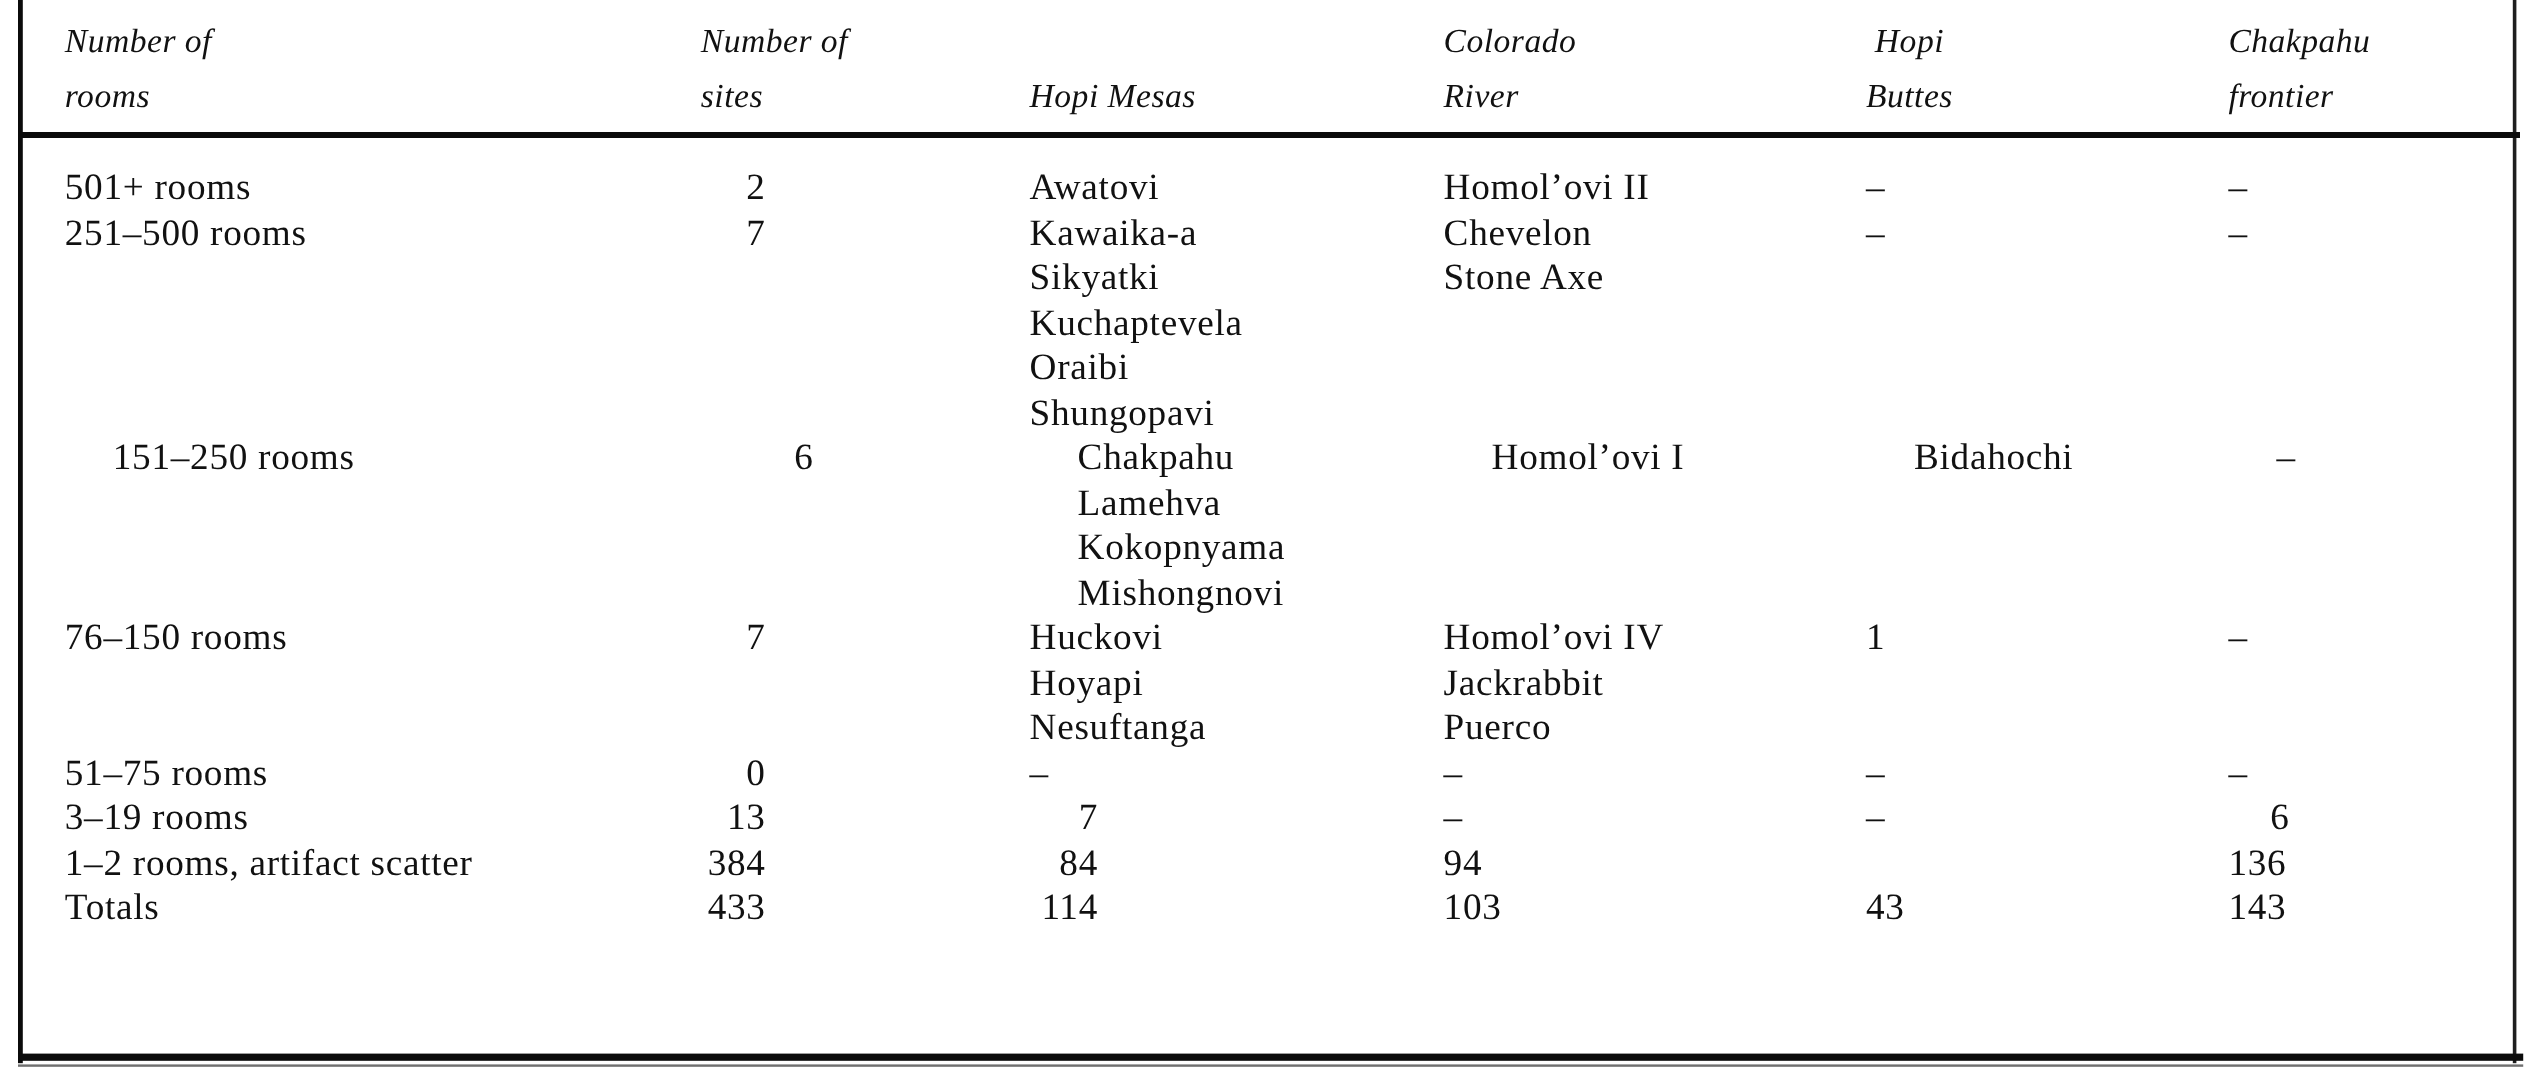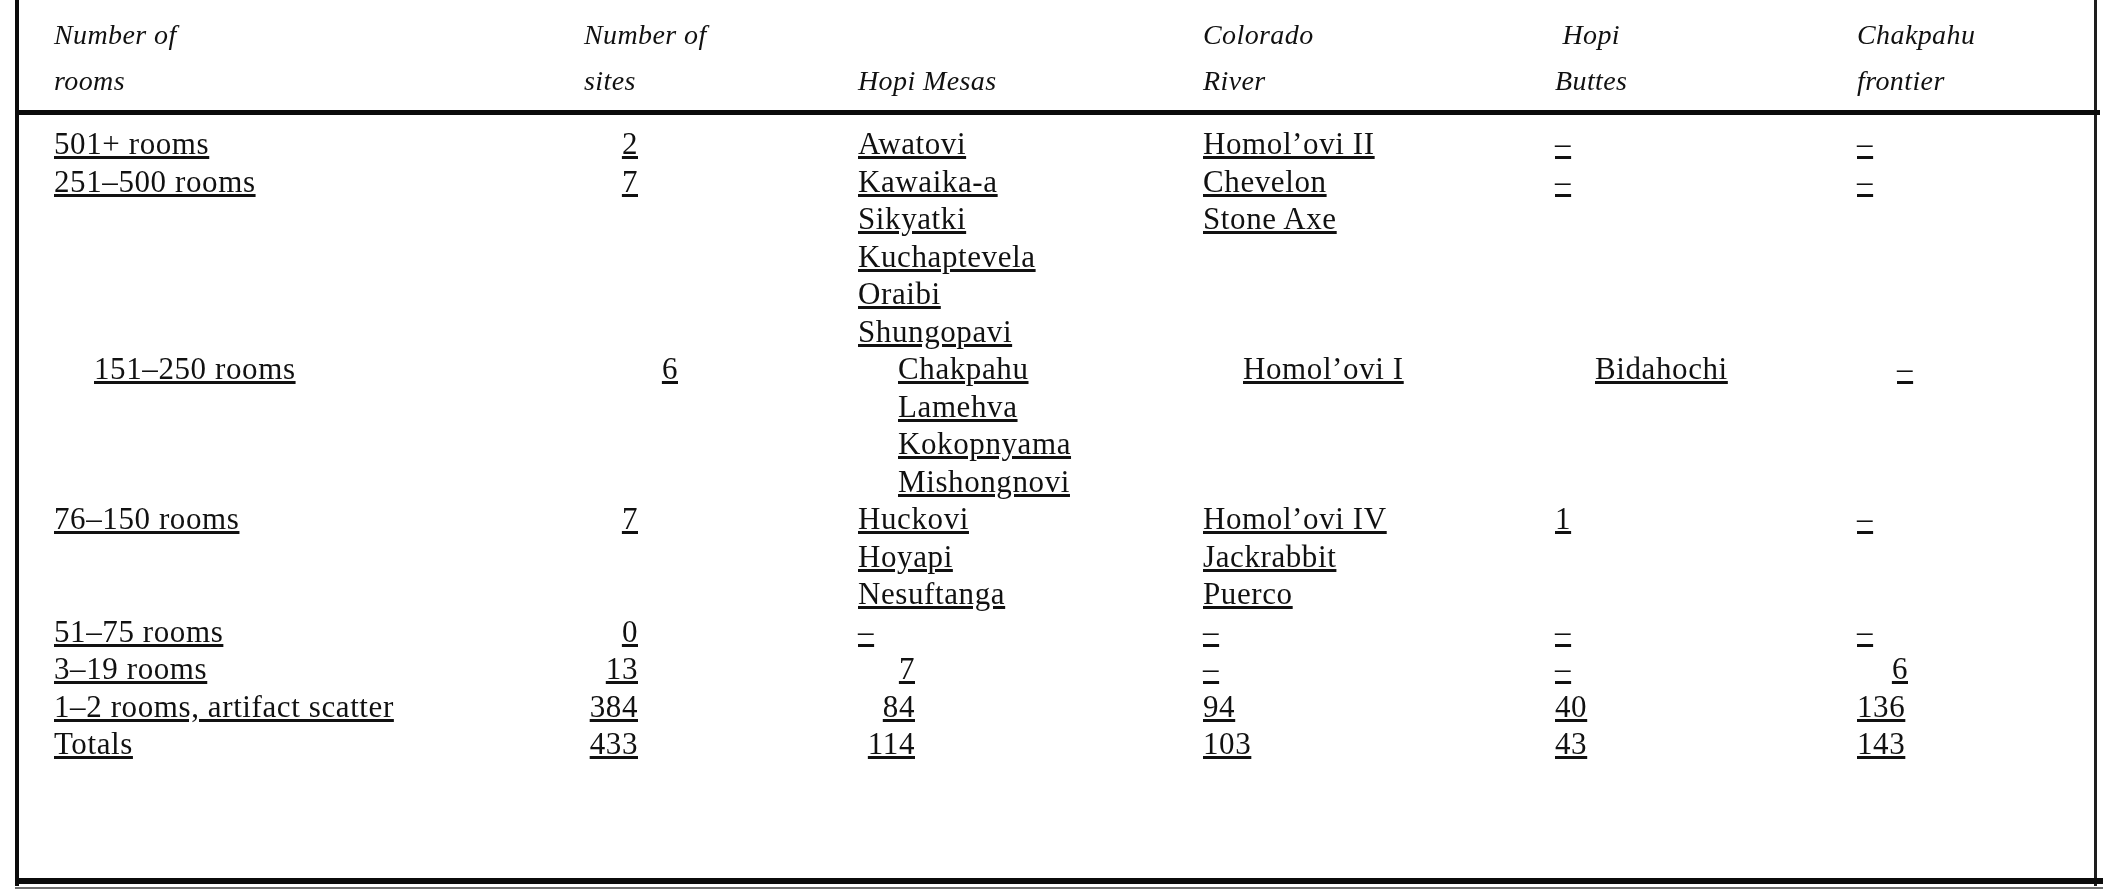--- a/index.html
+++ b/index.html
@@ -35,23 +35,23 @@
   .hc6 { left: 1857px; }
 
   
   .tbody { position: absolute; left: 0; top: 121px; width: 2103px; }
   .row { position: relative; }
   .lines1 { height: 37.5px; }
   .lines3 { height: 112.5px; }
   .lines4 { height: 150px; margin-left: 40px; }
   .lines5 { height: 187.5px; }
   .cell {
-    position: absolute; top: 4px;
+    position: absolute; top: 16px;
     font-size: 31px; line-height: 37.5px;
-    letter-spacing: 0.6px; white-space: pre-wrap; text-decoration: underline;
+    letter-spacing: 0.6px; white-space: pre-wrap;
   }
   .c1  { left: 54px;   width: 430px; }
   .c2  { left: 582px;  width: 56px;  text-align: right; }
   .c3  { left: 858px;  width: 310px; }
   .c3n { left: 858px;  width: 57px;  text-align: right; }
   .c4  { left: 1203px; width: 330px; }
   .c4n { left: 1203px; width: 54px;  text-align: left; }
   .c5  { left: 1555px; width: 280px; }
   .c6  { left: 1857px; width: 242px; }
   .c6n { left: 1857px; width: 51px;  text-align: right; }
@@ -149,21 +149,20 @@
       <div class="cell c4">–</div>
       <div class="cell c5">–</div>
       <div class="cell c6n">6</div>
     </div>
 
     <div class="row lines1">
       <div class="cell c1">1–2 rooms, artifact scatter</div>
       <div class="cell c2">384</div>
       <div class="cell c3n">84</div>
       <div class="cell c4n">94</div>
-      <div class="cell c5">40</div>
       <div class="cell c6">136</div>
     </div>
 
     <div class="row lines1">
       <div class="cell c1">Totals</div>
       <div class="cell c2">433</div>
       <div class="cell c3n">114</div>
       <div class="cell c4n">103</div>
       <div class="cell c5">43</div>
       <div class="cell c6">143</div>

